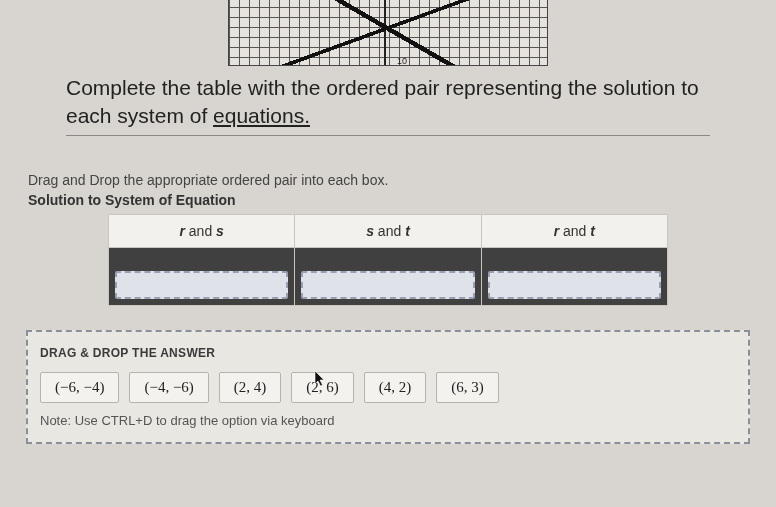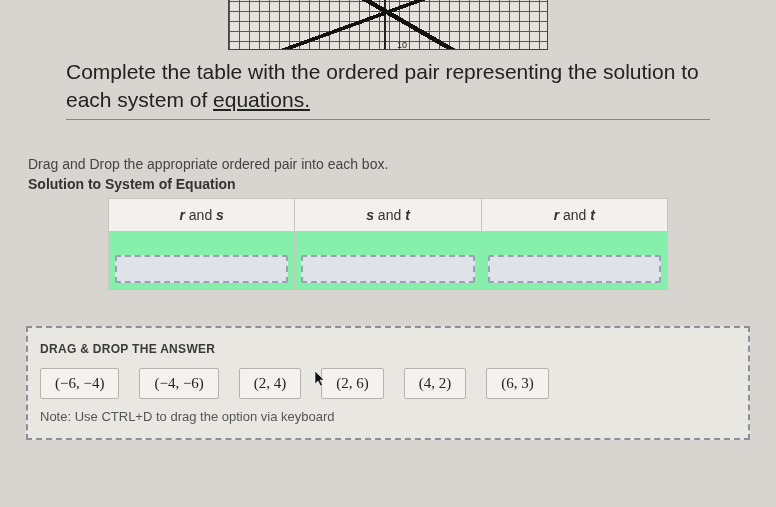--- a/index.html
+++ b/index.html
@@ -6,21 +6,21 @@
   body {
     width: 776px;
     height: 507px;
     background: #d8d5d0;
     font-family: Arial, Helvetica, sans-serif;
     color: #2b2b2b;
     overflow: hidden;
     position: relative;
   }
   .graph-strip {
-    height: 50px;
+    height: 66px;
     display: flex;
     justify-content: center;
     align-items: flex-end;
     overflow: hidden;
     margin-bottom: 4px;
   }
   .graph-grid {
     width: 320px;
     height: 80px;
     position: relative;
@@ -81,24 +81,24 @@
     font-size: 14px;
     color: #444;
   }
   .solution-heading {
     margin: 0 0 6px 28px;
     font-size: 14px;
     font-weight: bold;
     color: #333;
   }
   .solution-table {
-    margin: 0 auto 36px auto;
+    margin: 0 auto 24px auto;
     border-collapse: collapse;
     width: 560px;
-    background: #86efac;
+    background: #404040;
   }
   .solution-table th {
     border: 1px solid #c9c6c0;
     padding: 8px 10px;
     font-weight: normal;
     font-size: 14px;
     font-style: normal;
     color: #333;
     width: 33.3%;
     text-align: center;
@@ -125,21 +125,21 @@
   }
   .answer-title {
     font-size: 12px;
     font-weight: bold;
     letter-spacing: 0.3px;
     color: #3a3a3a;
     margin-bottom: 12px;
   }
   .options-row {
     display: flex;
-    gap: 20px;
+    gap: 10px;
     margin-bottom: 10px;
   }
   .option-chip {
     border: 1px solid #b6b3ac;
     background: #f4f2ee;
     padding: 6px 14px;
     font-size: 15px;
     color: #222;
     border-radius: 2px;
     font-family: "Times New Roman", serif;

